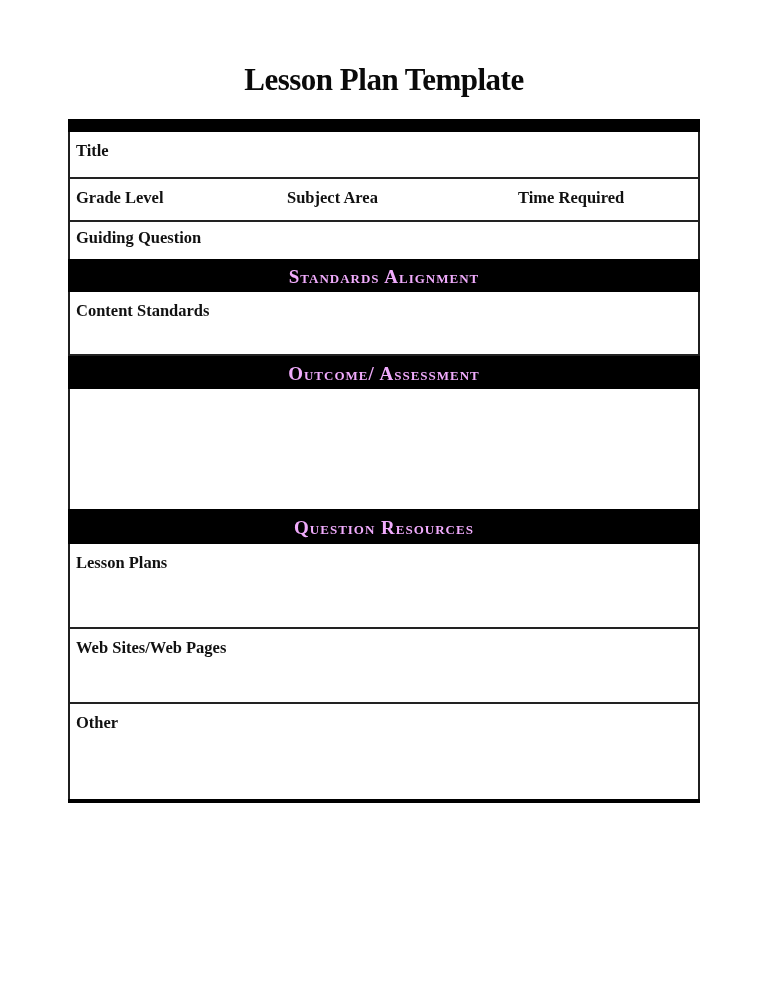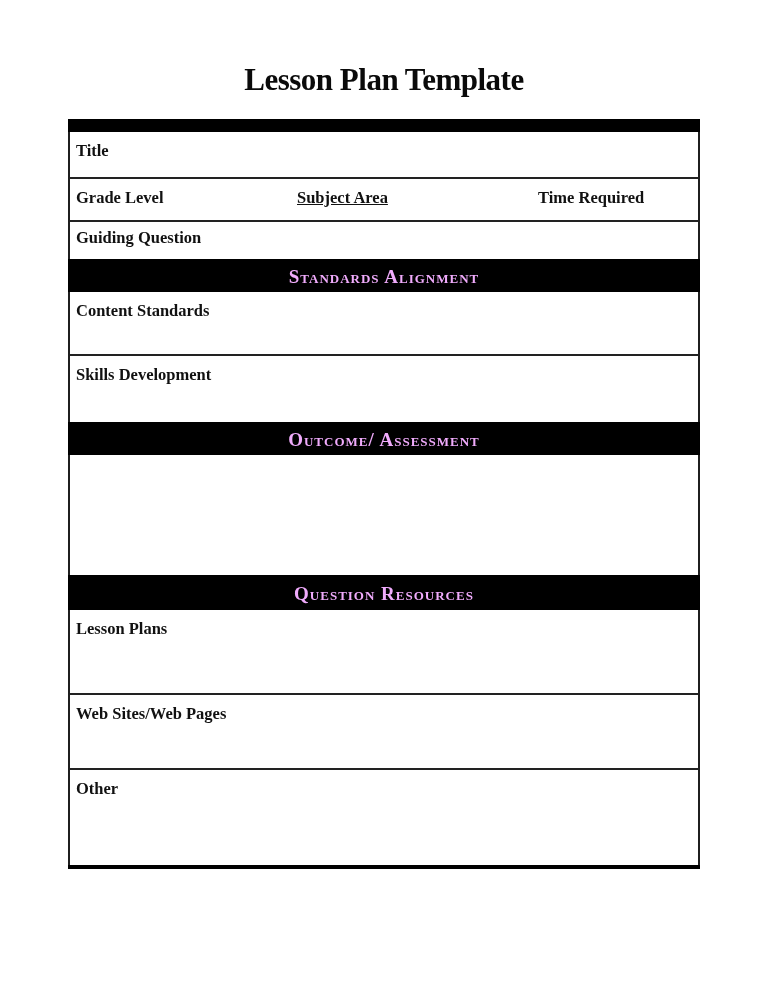--- a/index.html
+++ b/index.html
@@ -65,21 +65,21 @@
   .row.no-border { border-bottom: none; border-radius: 10px; }
   .row-label {
     display: block;
     font-weight: bold;
     font-size: 16.5px;
     line-height: 1;
     padding: 11px 0 0 6px;
     white-space: nowrap;
   }
   .h47 { height: 47px; }
-  .h43 { height: 43px; gap: 10px; }
+  .h43 { height: 43px; }
   .h37 { height: 37px; }
   .h65 { height: 64px; }
   .h61 { height: 61px; }
   .h66 { height: 66px; }
   .h120{ height: 120px; }
   .h85 { height: 85px; }
   .h82 { height: 75px; }
   .h95 { height: 95px; }
   .ir-bar { height: 35px; }
   .cols-3 {
@@ -97,40 +97,37 @@
   <div class="form-table">
 
     <div class="black-bar top-bar"></div>
 
     <div class="row h47">
       <span class="row-label">Title</span>
     </div>
 
     <div class="row h43 cols-3">
       <span class="row-label">Grade Level</span>
-      <span class="row-label" style="padding-left:0;text-decoration:underline;">Subject Area</span>
+      <span class="row-label" style="padding-left:0;">Subject Area</span>
       <span class="row-label" style="padding-left:6px;">Time Required</span>
     </div>
 
     <div class="row h37 no-border">
       <span class="row-label" style="padding-top:8px;">Guiding Question</span>
     </div>
 
     <div class="black-bar section-bar">
       <span class="section-label">Standards Alignment</span>
     </div>
 
     <div class="row h65">
       <span class="row-label">Content Standards</span>
     </div>
 
 
-    <div class="row h66 no-border">
-      <span class="row-label">Skills Development</span>
-    </div>
 
     <div class="black-bar section-bar">
       <span class="section-label">Outcome/ Assessment</span>
     </div>
 
     <div class="row h120 no-border"></div>
 
     <div class="black-bar section-bar ir-bar">
       <span class="section-label">Question Resources</span>
     </div>

